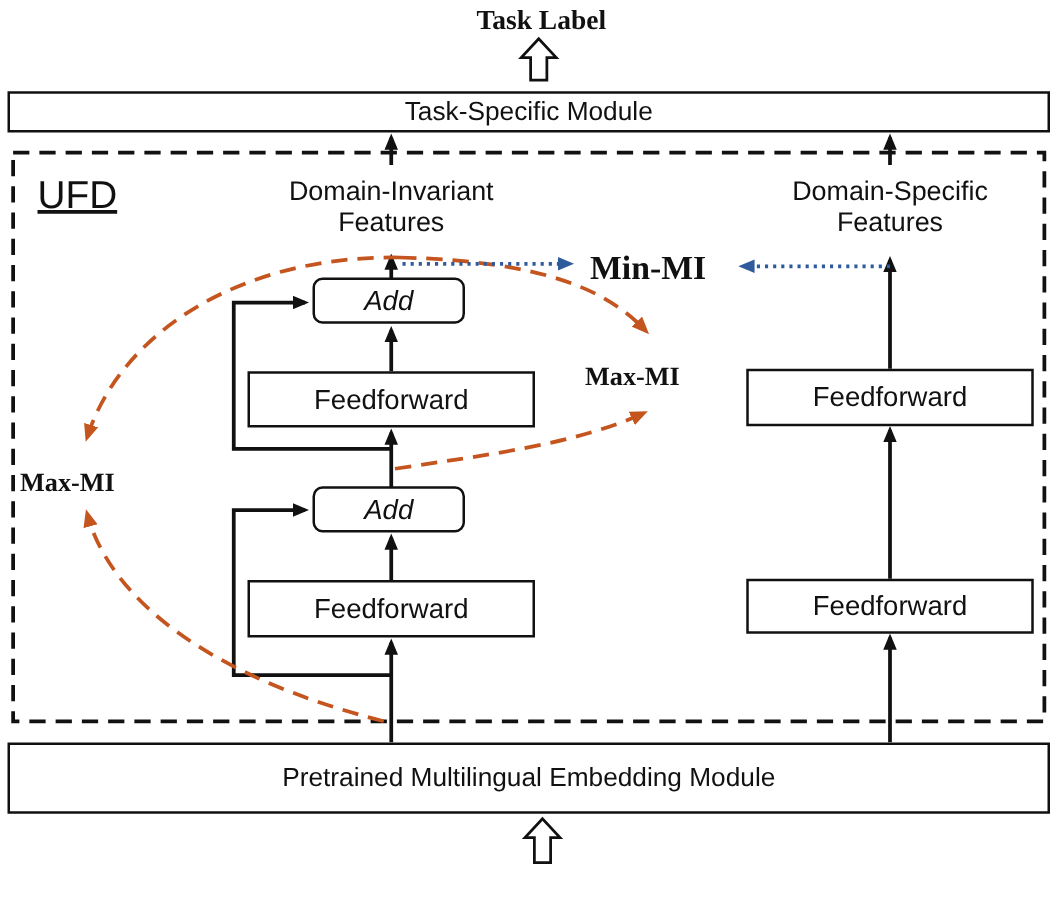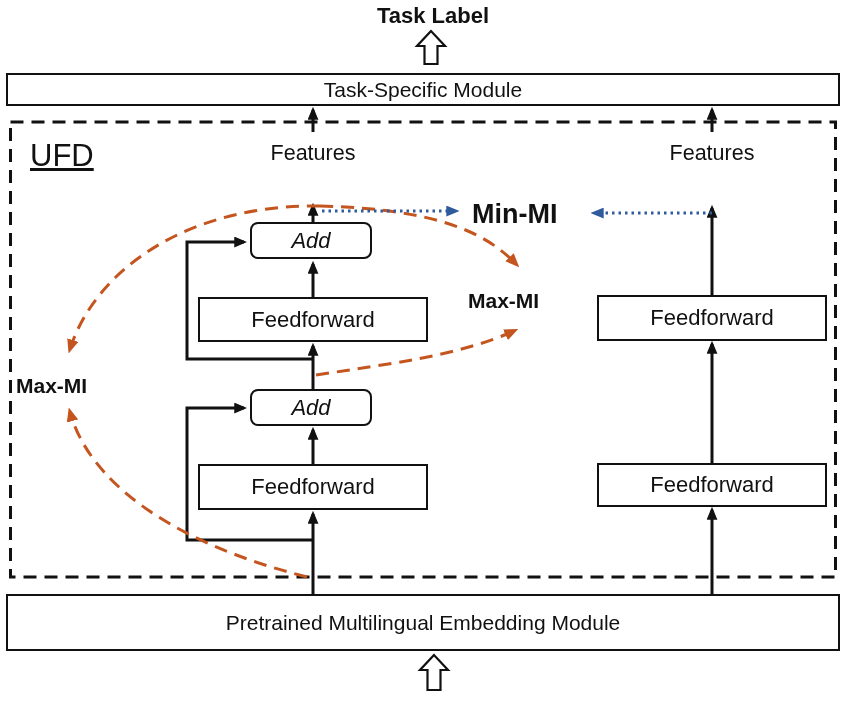--- a/index.html
+++ b/index.html
@@ -10,21 +10,21 @@
   .stage svg{position:absolute;left:0;top:0;}
   .box{
     position:absolute;box-sizing:border-box;border:2.5px solid var(--line,#111);
     display:flex;align-items:center;justify-content:center;background:#fff;
     font-size:22px;line-height:1;
   }
   .bigbox{border-width:2.6px;font-size:21px;}
   .rounded{border-radius:8px;font-style:italic;}
   .lbl{position:absolute;white-space:nowrap;}
   .center{text-align:center;white-space:normal;}
-  .bold{font-weight:bold;}
+  .bold{font-weight:bold;font-family:Liberation Serif, serif;}
   
   .black-path{stroke:var(--line,#111);fill:none;}
   .orange-path{stroke:var(--max-mi-dashed,#C4551F);fill:none;}
   .blue-path{stroke:var(--min-mi-dotted,#2F5B9D);fill:none;}
   #mBlack path{fill:var(--line,#111);}
   #mOrange path{fill:var(--max-mi-dashed,#C4551F);}
   #mBlue path{fill:var(--min-mi-dotted,#2F5B9D);}
   .hollow{fill:#fff;stroke:var(--line,#111);stroke-width:2.2;stroke-linejoin:miter;}
 </style>
 </head>
@@ -99,24 +99,26 @@
   </div>
   <div class="box" style="left:597px;top:463px;width:230px;height:44px;">
     <span>Feedforward</span>
   </div>
 
   <div class="lbl bold center" style="left:323px;top:3px;width:220px;font-size:22px;">Task Label</div>
 
   <div class="lbl" style="left:30px;top:138px;font-size:31px;text-decoration:underline;">UFD</div>
 
   <div class="lbl center" style="left:203px;top:141px;width:220px;font-size:21.5px;line-height:25px;">
+    <div>Domain-Invariant</div>
     <div>Features</div>
   </div>
 
   <div class="lbl center" style="left:602px;top:141px;width:220px;font-size:21.5px;line-height:25px;">
+    <div>Domain-Specific</div>
     <div>Features</div>
   </div>
 
   <div class="lbl bold" style="left:472px;top:199px;font-size:27px;">Min-MI</div>
   <div class="lbl bold" style="left:468px;top:289px;font-size:21px;">Max-MI</div>
   <div class="lbl bold" style="left:16px;top:374px;font-size:21px;">Max-MI</div>
 
 
 </div>
 

